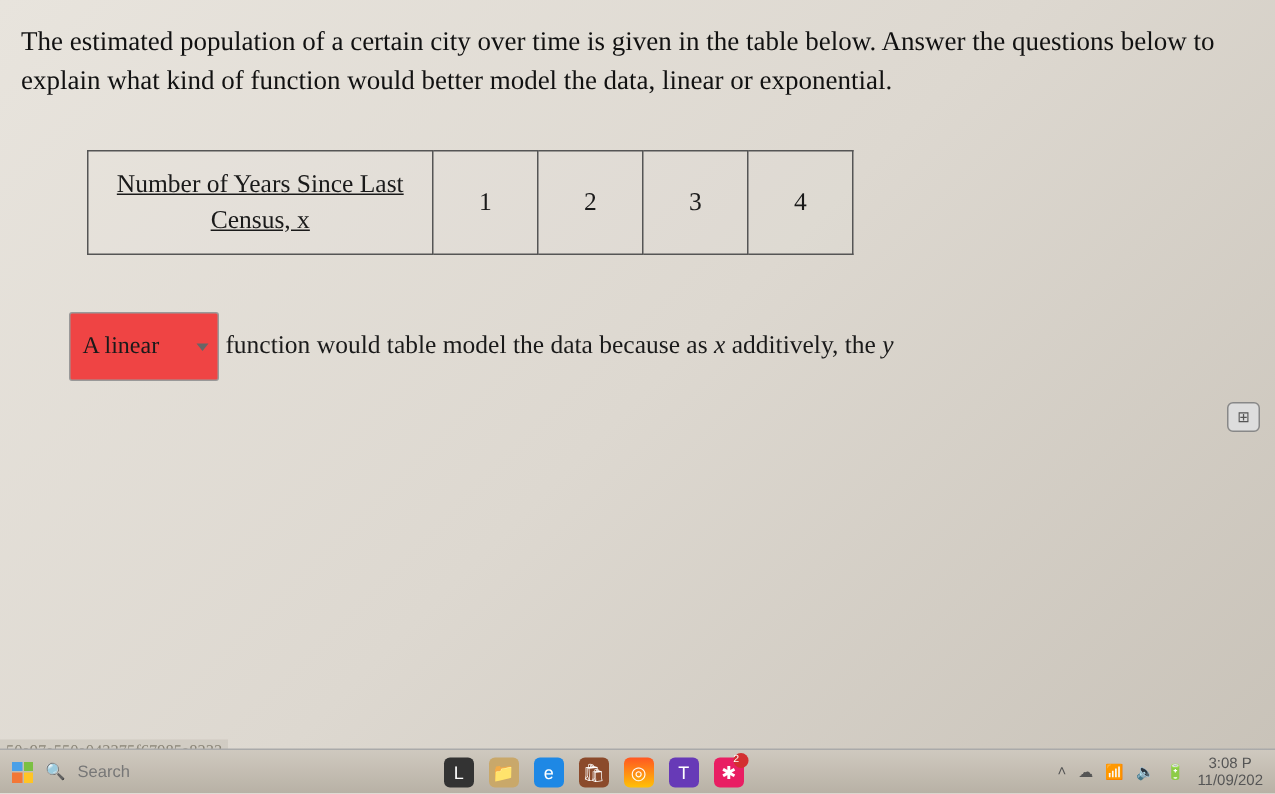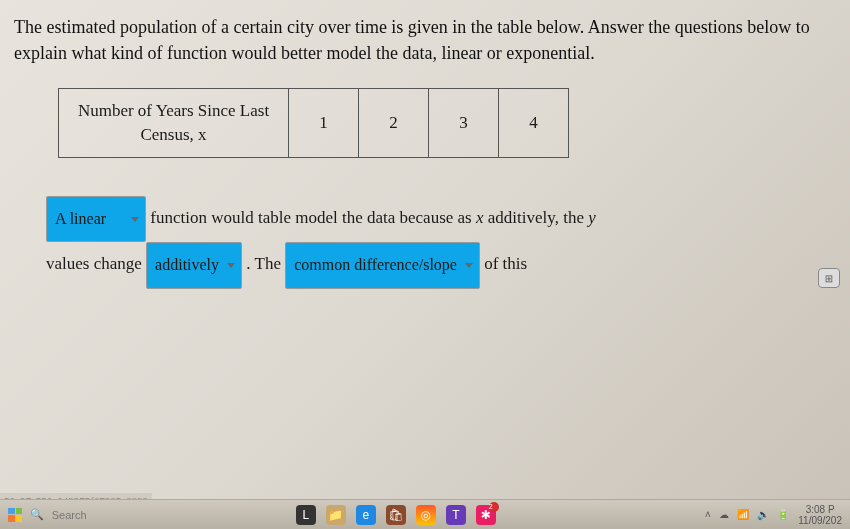--- a/index.html
+++ b/index.html
@@ -13,38 +13,39 @@
     color: #1a1a1a;
     overflow: hidden;
     position: relative;
   }
   .page {
     padding: 14px 20px 0 14px;
   }
   .prompt {
     font-size: 18px;
     line-height: 1.45;
-    margin-bottom: 22px;
+    margin-bottom: 34px;
     color: #111;
   }
   .data-table {
     border-collapse: collapse;
     margin-left: 44px;
     margin-bottom: 38px;
   }
   .data-table td {
     border: 1px solid #555;
     padding: 10px 14px;
     text-align: center;
     font-size: 17px;
     background: rgba(255,255,255,0.05);
   }
   .data-table .label-cell {
     width: 230px;
     line-height: 1.4;
+    text-decoration: underline;
   }
   .data-table .val-cell {
     width: 70px;
   }
   .data-table .pop-cell {
     font-size: 16px;
     padding: 10px 8px;
   }
   .answer-row {
     margin-left: 32px;
@@ -62,21 +63,21 @@
   .answer-body {
     margin-left: 32px;
     margin-top: 28px;
     font-size: 17px;
     line-height: 2.4;
     font-family: Georgia, serif;
   }
   .dropdown {
     display: inline-block;
     border: 1px solid #999;
-    background: #0ea5e9;
+    background: #ef4444;
     padding: 3px 22px 3px 8px;
     font-size: 16px;
     position: relative;
     border-radius: 2px;
     font-family: Georgia, serif;
     vertical-align: middle;
   }
   .dropdown::after {
     content: "";
     position: absolute;
@@ -161,27 +162,20 @@
     </tr>
   </tbody>
     </table>
 
 
   <div class="answer-body">
     <div>
       <span class="dropdown wide">A linear</span>
       <span>function would table model the data because as </span><span class="italic">x</span><span> additively, the </span><span class="italic">y</span>
     </div>
-    <div>
-      <span>values change </span>
-      <span class="dropdown">additively</span>
-      <span> . The </span>
-      <span class="dropdown">common difference/slope</span>
-      <span> of this</span>
-    </div>
   </div>
 </div>
 
 <div class="calc-badge">⊞</div>
 
 <div class="watermark">50a97a550a043375f67985a8233</div>
 
 <div class="taskbar">
   <div class="left">
     <div class="start-sq">

